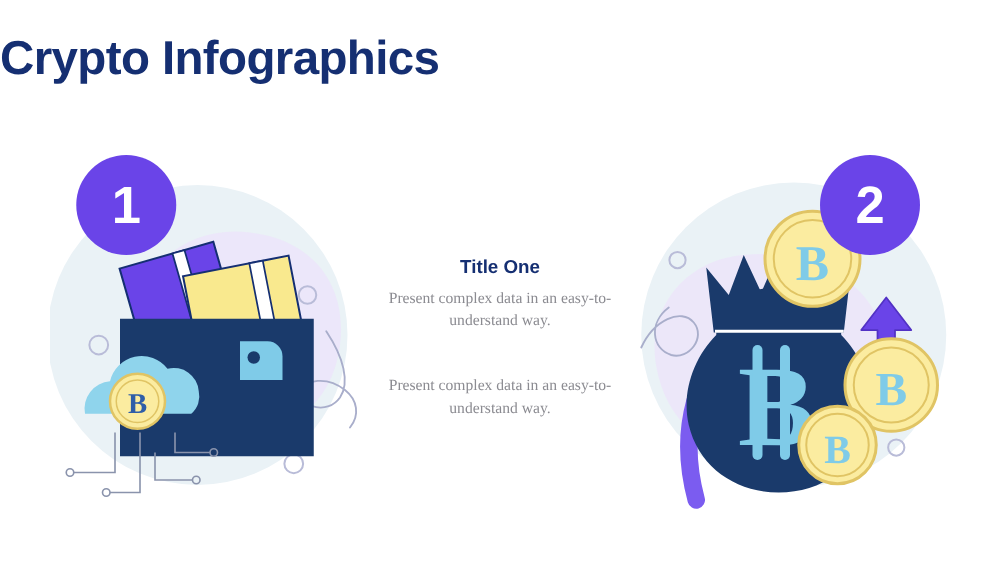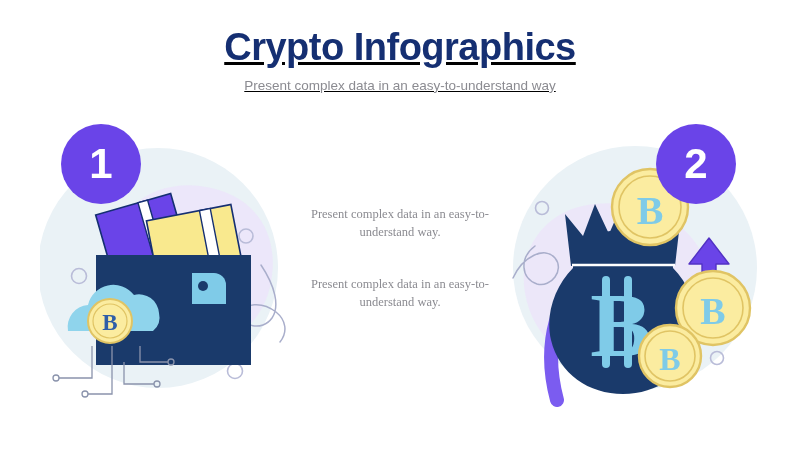--- a/index.html
+++ b/index.html
@@ -6,21 +6,21 @@
   body{
     width:800px;height:450px;
     background:#ffffff;
     font-family:"Liberation Sans", sans-serif;
     overflow:hidden;
     position:relative;
   }
   .slide{position:absolute;inset:0;}
 
   
-  .header{position:absolute;left:0;right:0;top:28px;text-align:center;text-decoration:underline;}
+  .header{position:absolute;left:0;right:0;top:28px;text-align:left;}
   .title{
     font-size:38px;font-weight:bold;color:#152f72;
     letter-spacing:-0.5px;line-height:1.05;margin:0;
   }
   .subtitle{
     font-size:13.5px;color:#8b8b91;margin:10px 0 0 0;font-weight:400;
   }
 
   
   .center-col{
@@ -52,21 +52,20 @@
   .badge-1{left:61px;top:124px;}
   .badge-2{left:656px;top:124px;}
 </style>
 </head>
 <body>
 
 <div class="slide">
 
   <div class="header">
     <h1 class="title">Crypto Infographics</h1>
-    <p class="subtitle">Present complex data in an easy-to-understand way</p>
   </div>
 
   <div class="illo illo-left">
     <svg viewBox="0 0 265 290" xmlns="http://www.w3.org/2000/svg">
 
       <circle cx="118" cy="150" r="120" fill="#eaf2f6"></circle>
 
       <path d="M70,140 C70,95 110,62 160,68 C212,74 238,112 232,158 C226,206 190,232 146,228 C100,224 70,188 70,140 Z" fill="#ece6fa" opacity="0.92"></path>
 
       <circle cx="206" cy="118" r="7" fill="none" stroke="#b9bcd8" stroke-width="1.6"></circle>
@@ -151,20 +150,21 @@
       <text x="218" y="206" text-anchor="middle" font-family="'Liberation Serif',serif" font-size="38" font-weight="bold" fill="#7fcbe8">B</text>
 
       <circle cx="175" cy="238" r="31" fill="#fbeca0" stroke="#e0c464" stroke-width="2.4"></circle>
       <circle cx="175" cy="238" r="25" fill="none" stroke="#e0c464" stroke-width="1.6"></circle>
       <text x="175" y="252" text-anchor="middle" font-family="'Liberation Serif',serif" font-size="32" font-weight="bold" fill="#7fcbe8">B</text>
     </svg>
   </div>
 
   <div class="center-col">
     <div class="item">
+      <p class="item-title">Title One</p>
       <p class="item-desc">Present complex data in an easy-to-understand way.</p>
     </div>
     <div class="item">
       <p class="item-desc">Present complex data in an easy-to-understand way.</p>
     </div>
   </div>
 
   <div class="badge badge-1">1</div>
   <div class="badge badge-2">2</div>
 

